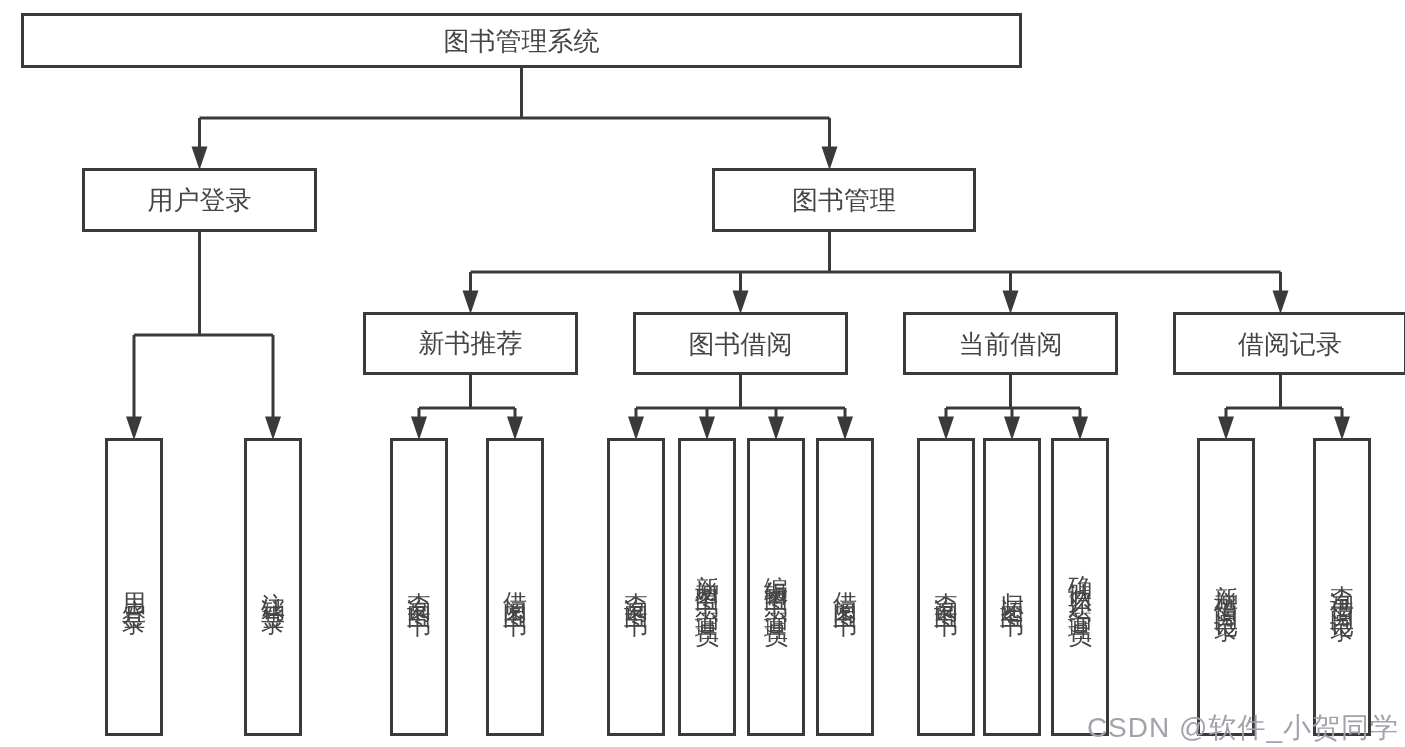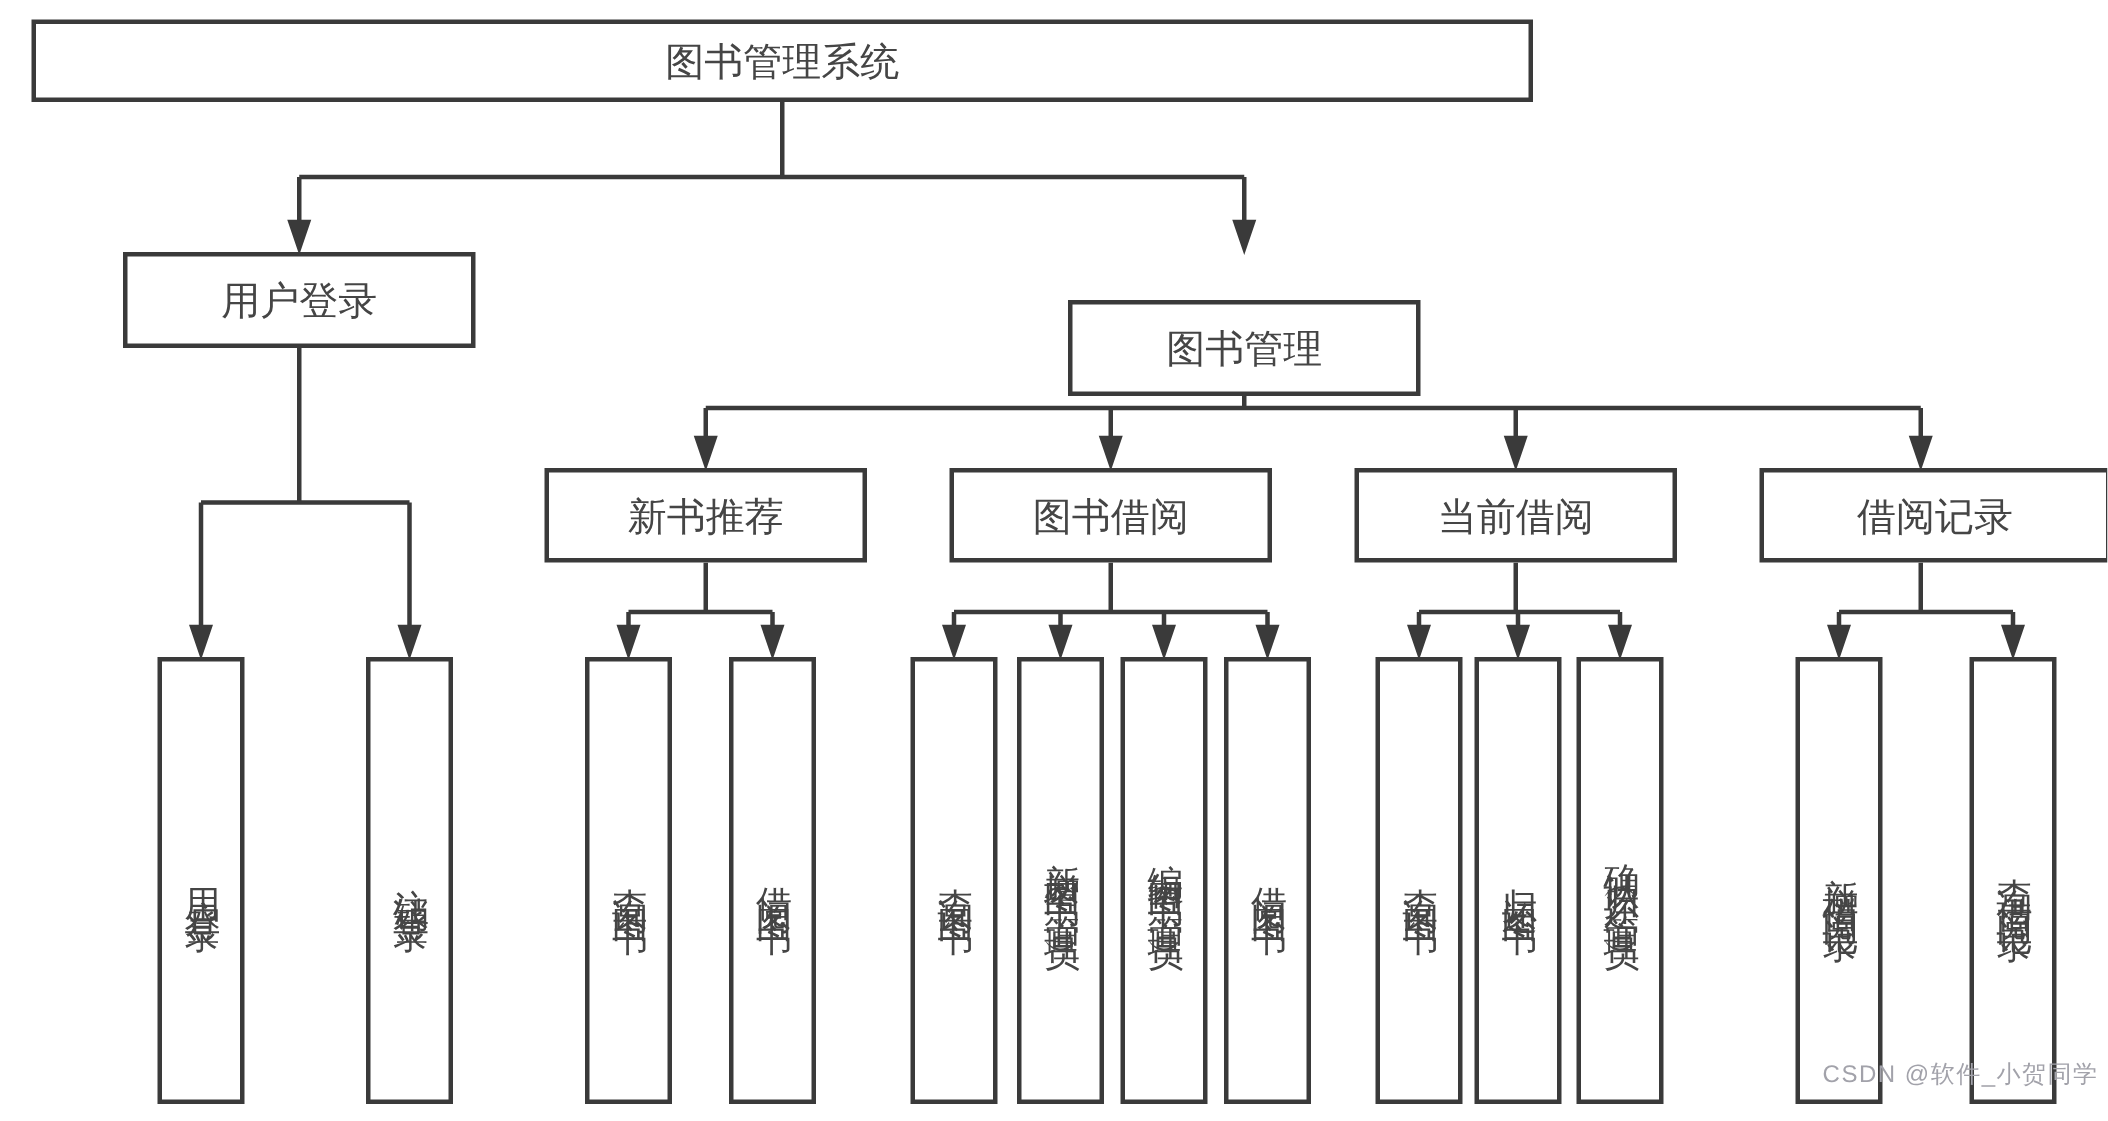--- a/index.html
+++ b/index.html
@@ -42,22 +42,22 @@
   .vtext {
     writing-mode: vertical-rl;
     text-orientation: mixed;
     letter-spacing: 7px;
     line-height: 1;
     white-space: nowrap;
   }
   .watermark {
     position: absolute;
     right: 6px;
-    bottom: 20px;
-    font-size: 16px;
+    bottom: 0;
+    font-size: 28px;
     color: #a2a2aa;
     letter-spacing: 1px;
     z-index: 5;
   }
 </style>
 </head>
 <body>
 
 <div class="stage">
 
@@ -77,23 +77,23 @@
              M628 416.5 h16 L636 440 Z M699 416.5 h16 L707 440 Z
              M768 416.5 h16 L776 440 Z M837 416.5 h16 L845 440 Z
              M938 416.5 h16 L946 440 Z M1004 416.5 h16 L1012 440 Z
              M1072 416.5 h16 L1080 440 Z M1218 416.5 h16 L1226 440 Z
              M1334 416.5 h16 L1342 440 Z"></path>
   </svg>
 
   <div class="node" style="left:21px; top:13px; width:1001px; height:55px;">图书管理系统</div>
 
   <div class="node" style="left:82px; top:168px; width:235px; height:64px;">用户登录</div>
-  <div class="node" style="left:712px; top:168px; width:235px; height:64px;margin-top:32px;">图书管理</div>
+  <div class="node" style="left:712px; top:168px; width:264px; height:64px;">图书管理</div>
 
-  <div class="node" style="left:363px; top:312px; width:215px; height:63px;">新书推荐</div>
+  <div class="node" style="left:363px; top:312px; width:215px; height:63px;font-family:Liberation Serif, serif;">新书推荐</div>
   <div class="node" style="left:633px; top:312px; width:215px; height:63px;">图书借阅</div>
   <div class="node" style="left:903px; top:312px; width:215px; height:63px;text-align:center;">当前借阅</div>
   <div class="node" style="left:1173px; top:312px; width:234px; height:63px;">借阅记录</div>
 
   <div class="node leaf" style="left:105px; top:438px; width:58px; height:298px;">
     <span class="vtext">用户登录</span>
   </div>
   <div class="node leaf" style="left:244px; top:438px; width:58px; height:298px;">
     <span class="vtext">注销登录</span>
   </div>

